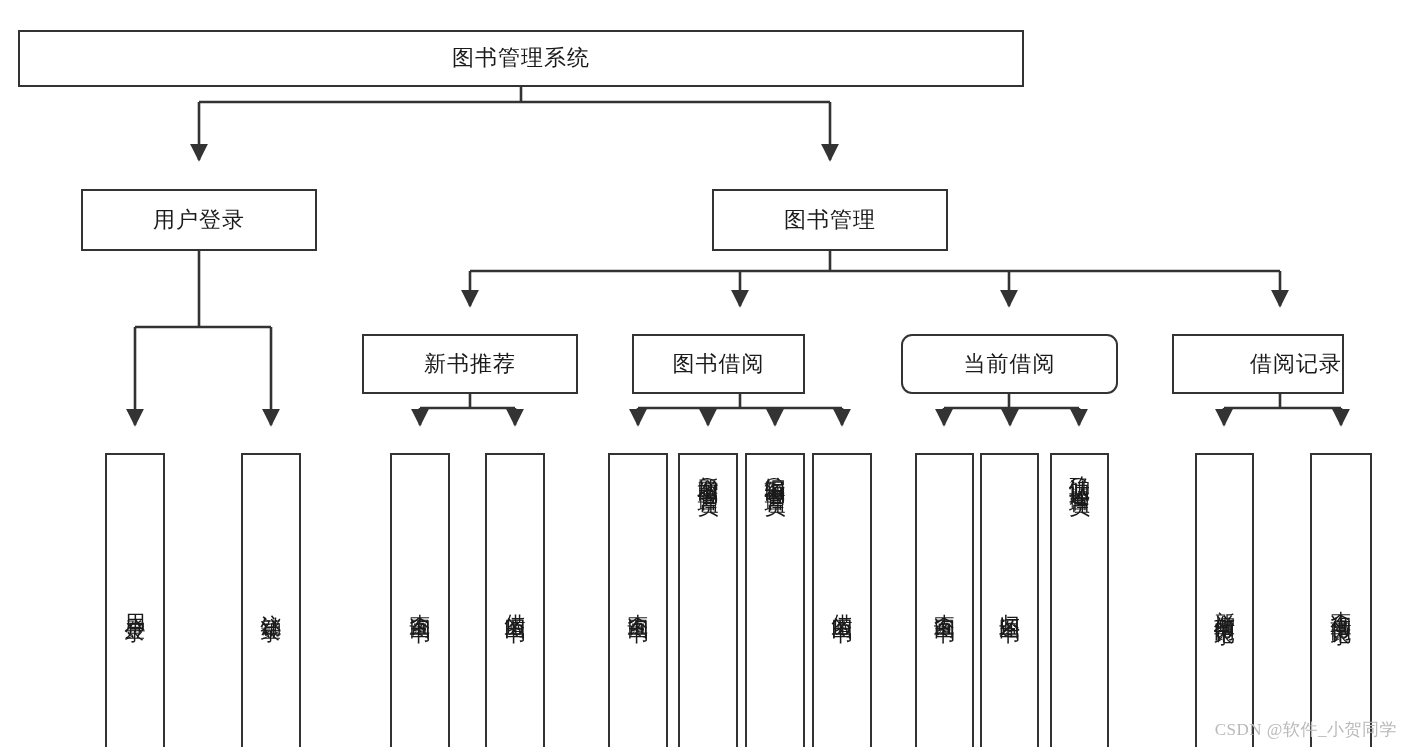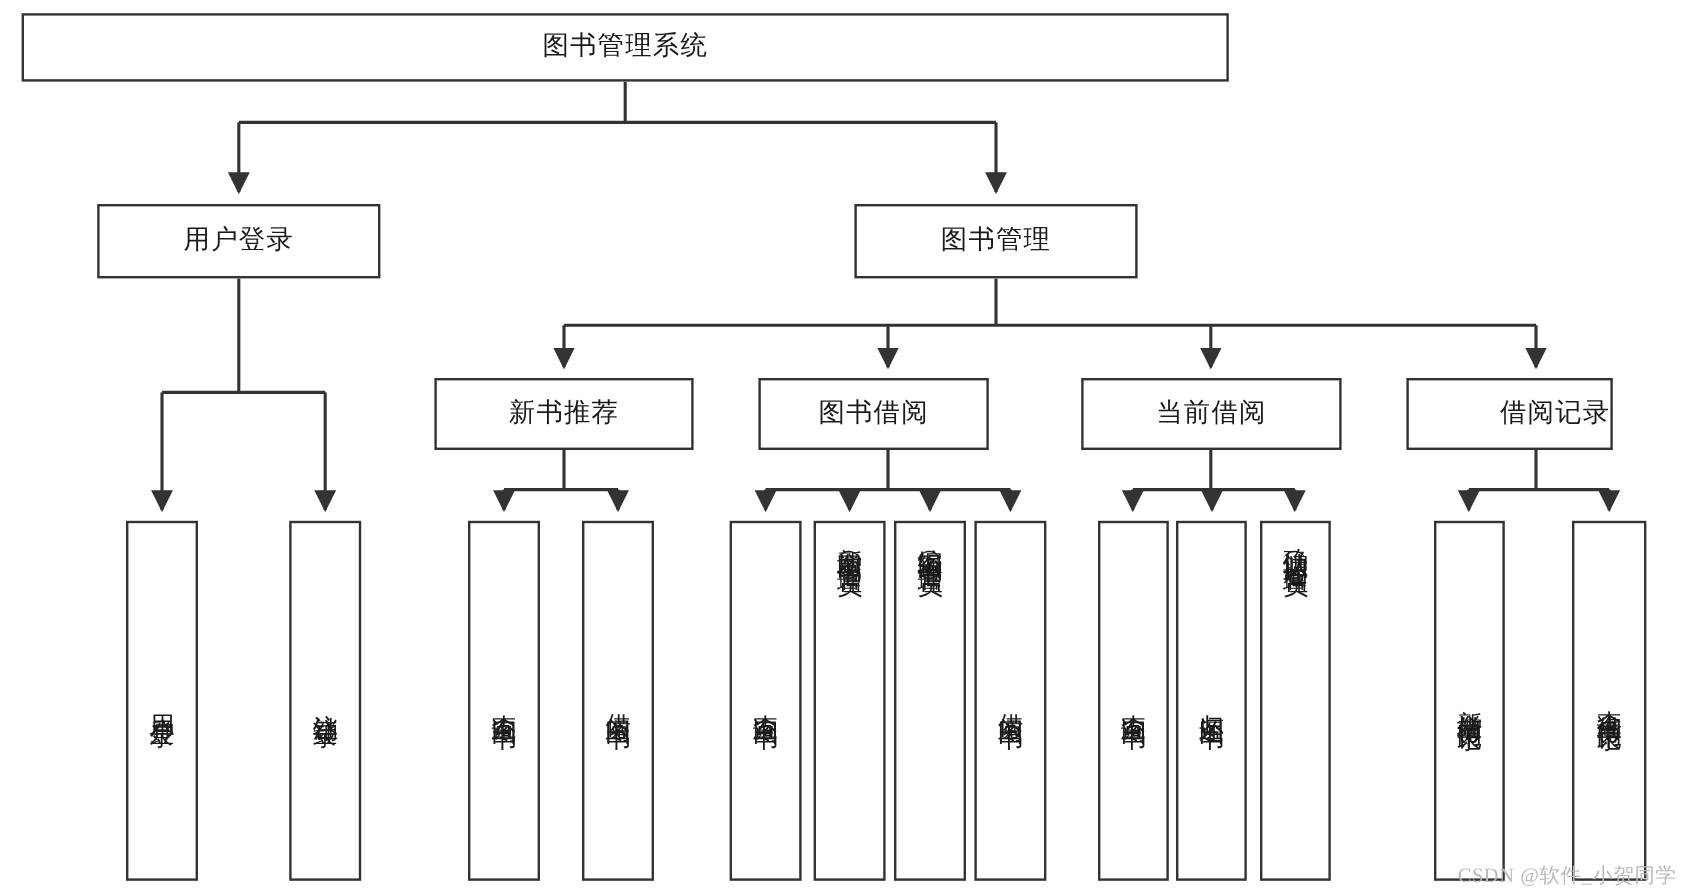--- a/index.html
+++ b/index.html
@@ -29,20 +29,21 @@
   .node {
     position: absolute;
     box-sizing: border-box;
     background: #ffffff;
     border: 2px solid #333333;
     display: flex;
     align-items: center;
     justify-content: center;
     color: #1a1a1a;
     z-index: 2;
+    margin-top: 19px;
   }
   .node.horizontal {
     font-size: 22px;
     letter-spacing: 1px;
     line-height: 1.2;
     text-align: center;
   }
   .node.vertical {
     writing-mode: vertical-rl;
     text-orientation: upright;
@@ -147,24 +148,24 @@
   <div class="node horizontal" id="node-l2-0" style="left: 81px; top: 170px; width: 236px; height: 62px;">
     <span class="node-label">用户登录</span>
   </div>
   <div class="node horizontal" id="node-l3-0" style="left: 362px; top: 315px; width: 216px; height: 60px;">
     <span class="node-label">新书推荐</span>
   </div>
 
   <div class="node horizontal" id="node-l2-1" style="left: 712px; top: 170px; width: 236px; height: 62px;">
     <span class="node-label">图书管理</span>
   </div>
-  <div class="node horizontal" id="node-l3-1" style="left: 632px; top: 315px; width: 192px; height: 60px;">
+  <div class="node horizontal" id="node-l3-1" style="left: 632px; top: 315px; width: 173px; height: 60px;">
     <span class="node-label">图书借阅</span>
   </div>
-  <div class="node horizontal" id="node-l3-2" style="left: 901px; top: 315px; width: 217px; height: 60px;">
+  <div class="node horizontal" id="node-l3-2" style="left: 901px; top: 315px; width: 217px; height: 60px; border-radius: 11px;">
     <span class="node-label">当前借阅</span>
   </div>
   <div class="node horizontal" id="node-l3-3" style="left: 1172px; top: 315px; width: 172px; height: 60px; justify-content: flex-end;">
     <span class="node-label">借阅记录</span>
   </div>
 
   <div class="node vertical centered" id="node-leaf-0" style="left: 105px; top: 434px; width: 60px; height: 300px;">
     <span class="node-label">用户登录</span>
   </div>
   <div class="node vertical centered" id="node-leaf-1" style="left: 241px; top: 434px; width: 60px; height: 300px;">

